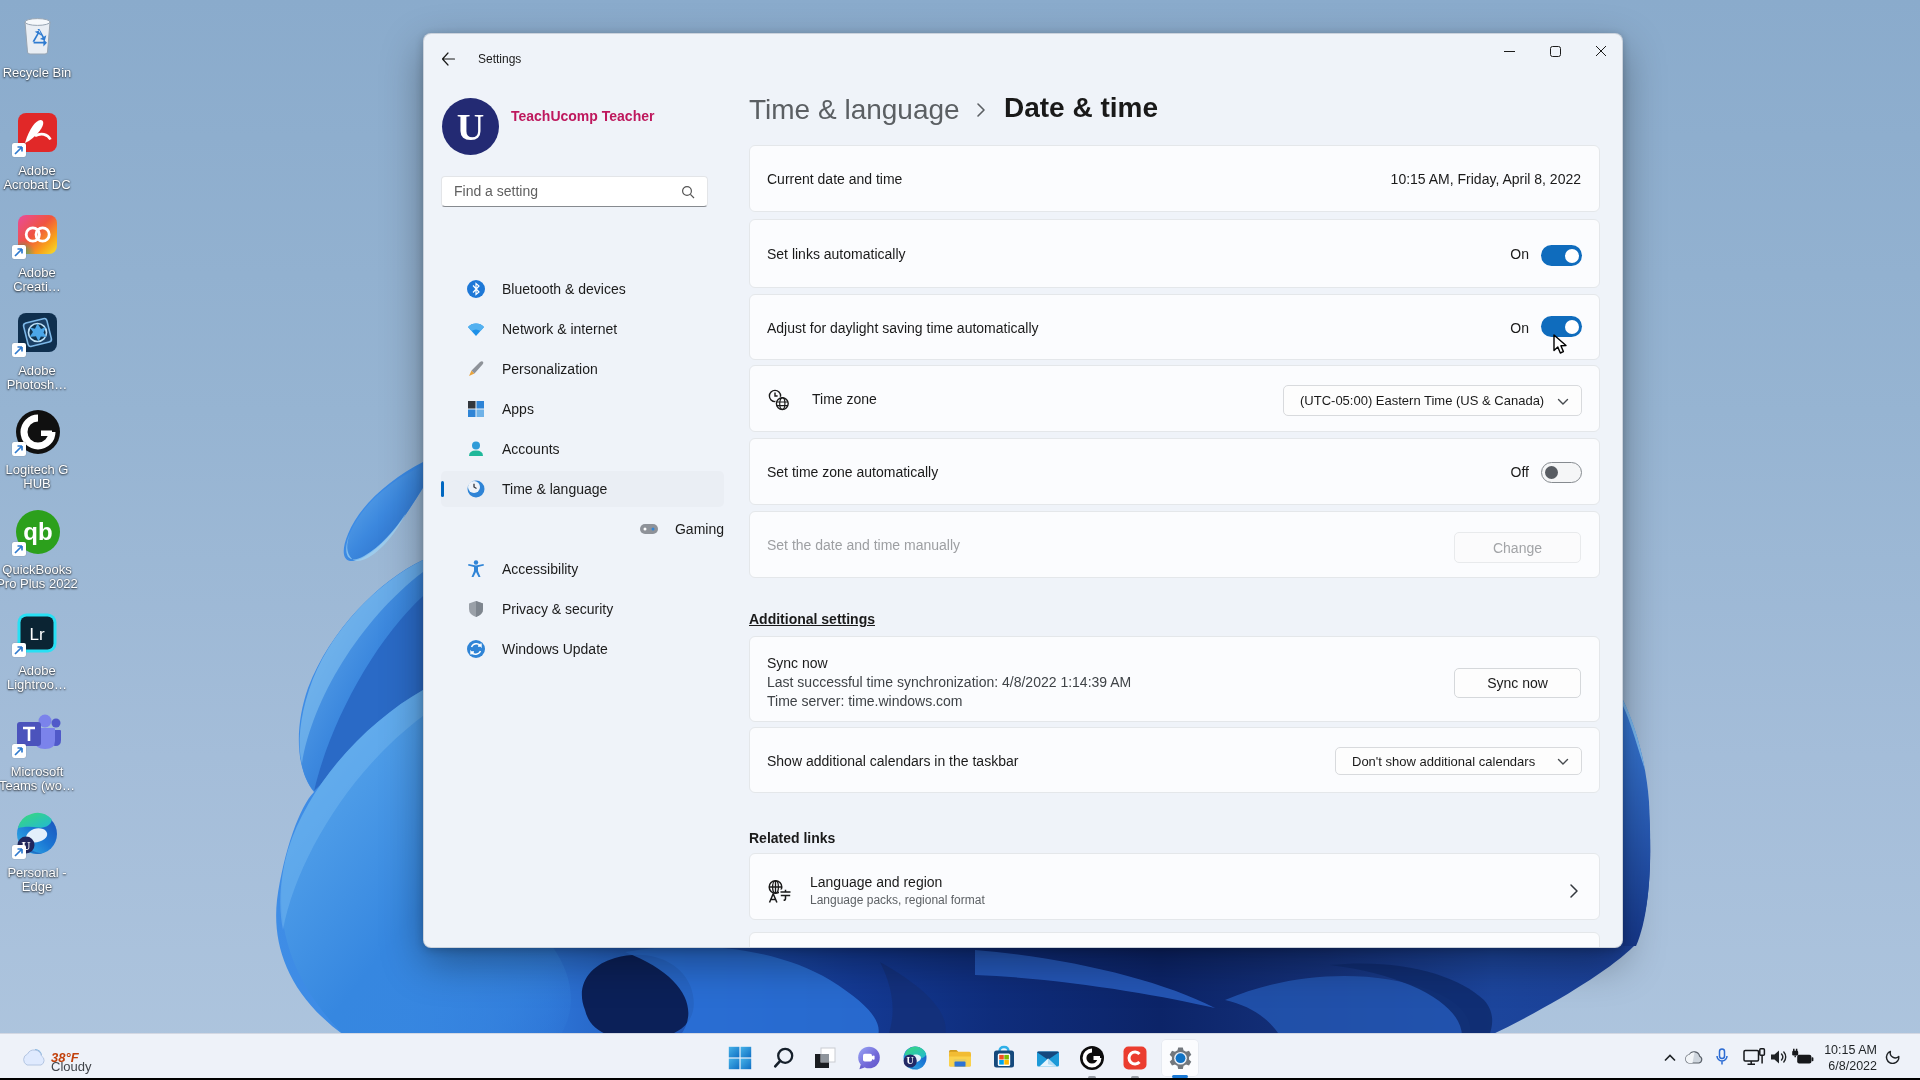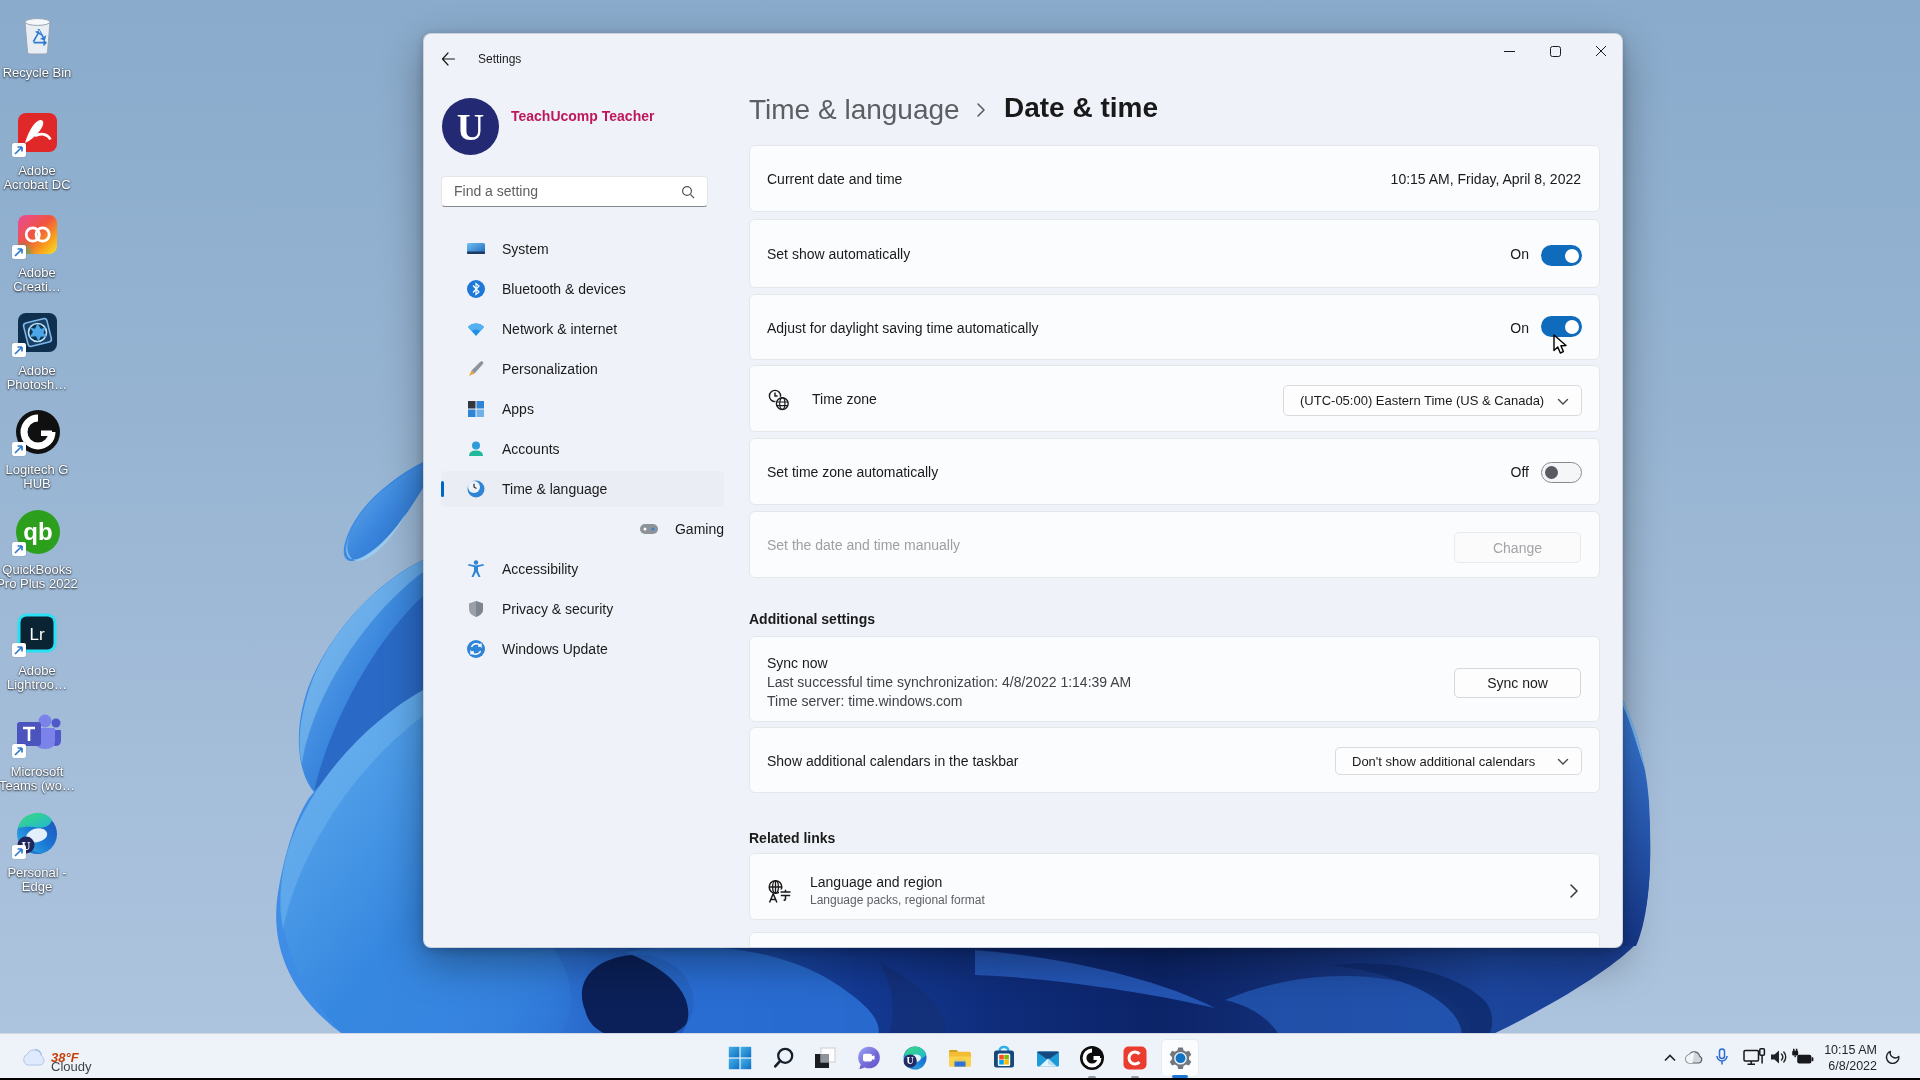--- a/index.html
+++ b/index.html
@@ -290,27 +290,20 @@
 
     
     <div class="abs" style="left:17px;top:142px;width:267px;height:31px;background:#fff;border:1px solid #e3e5e8;border-bottom:1px solid #868a8f;border-radius:4px;">
       <div style="position:absolute;left:12px;top:6px;font-size:14px;color:#606060;">Find a setting</div>
       <svg width="14" height="14" viewBox="0 0 14 14" style="position:absolute;right:12px;top:8px;">
           <circle cx="6" cy="6" r="4.4" stroke="#555" fill="none" stroke-width="1.2"></circle>
           <path d="M9.4 9.4 L13 13" stroke="#555" stroke-width="1.2"></path>
         </svg>
     </div>
 
-    <div class="navitem" style="top:197px;">
-        <div class="nico"><svg viewBox="0 0 20 20" width="20" height="20">
-            <rect x="1" y="4" width="18" height="11" rx="1.5" fill="url(#sysg)"></rect>
-            <rect x="1" y="12.6" width="18" height="2.4" rx="1" fill="#1e3a5f"></rect>
-          </svg></div>
-        <div class="ntxt">System</div>
-      </div>
     <div class="navitem" style="top:237px;">
         <div class="nico"><svg viewBox="0 0 20 20" width="20" height="20">
             <circle cx="10" cy="10" r="9" fill="#1e78d7"></circle>
             <path d="M7 6.5 L13 13 L10 15.5 L10 4.5 L13 7 L7 13.5" stroke="#fff" stroke-width="1.2" fill="none"></path>
           </svg></div>
         <div class="ntxt">Bluetooth &amp; devices</div>
       </div>
     <div class="navitem" style="top:277px;">
         <div class="nico"><svg viewBox="0 0 20 20" width="20" height="20">
             <path d="M2 8 A11 11 0 0 1 18 8 L10 17 Z" fill="#1e90e8"></path>
@@ -395,21 +388,21 @@
         </svg></div>
     <div class="abs" style="left:580px;top:58px;font-size:28px;font-weight:bold;color:#191919;">Date &amp; time</div>
 
     
     <div class="card" style="top:111px;height:67px;">
       <div class="rowlbl" style="top:25px;">Current date and time</div>
       <div class="rowlbl" style="right:18px;left:auto;top:25px;">10:15 AM, Friday, April 8, 2022</div>
     </div>
     
     <div class="card" style="top:185px;height:69px;">
-      <div class="rowlbl" style="top:26px;">Set show automatically</div>
+      <div class="rowlbl" style="top:26px;">Set links automatically</div>
       <div class="onoff" style="right:70px;top:26px;">On</div>
       <div class="tgl-on" style="right:17px;top:25px;">
           <div class="knob"></div>
         </div>
     </div>
     
     <div class="card" style="top:260px;height:66px;">
       <div class="rowlbl" style="top:25px;">Adjust for daylight saving time automatically</div>
       <div class="onoff" style="right:70px;top:25px;">On</div>
       <div class="tgl-on" style="right:17px;top:21px;">
@@ -440,21 +433,21 @@
       <div class="tgl-off" style="right:17px;top:23px;">
           <div class="knob"></div>
         </div>
     </div>
     
     <div class="card" style="top:477px;height:67px;">
       <div class="rowlbl" style="top:25px;color:#9d9fa2;">Set the date and time manually</div>
       <div class="btn" style="right:18px;top:20px;width:127px;height:31px;color:#a2a4a7;background:#fbfbfc;border-color:#e8eaec;">Change</div>
     </div>
 
-    <div class="sech" style="top:577px;">Additional settings</div>
+    <div class="sech" style="top:577px;text-decoration:underline;">Additional settings</div>
 
     
     <div class="card" style="top:602px;height:86px;">
       <div class="rowlbl" style="top:18px;">Sync now</div>
       <div class="rowlbl" style="top:37px;color:#3f4347;">Last successful time synchronization: 4/8/2022 1:14:39 AM</div>
       <div class="rowlbl" style="top:56px;color:#3f4347;">Time server: time.windows.com</div>
       <div class="btn" style="right:18px;top:31px;width:127px;height:30px;">Sync now</div>
     </div>
     
     <div class="card" style="top:693px;height:66px;">

